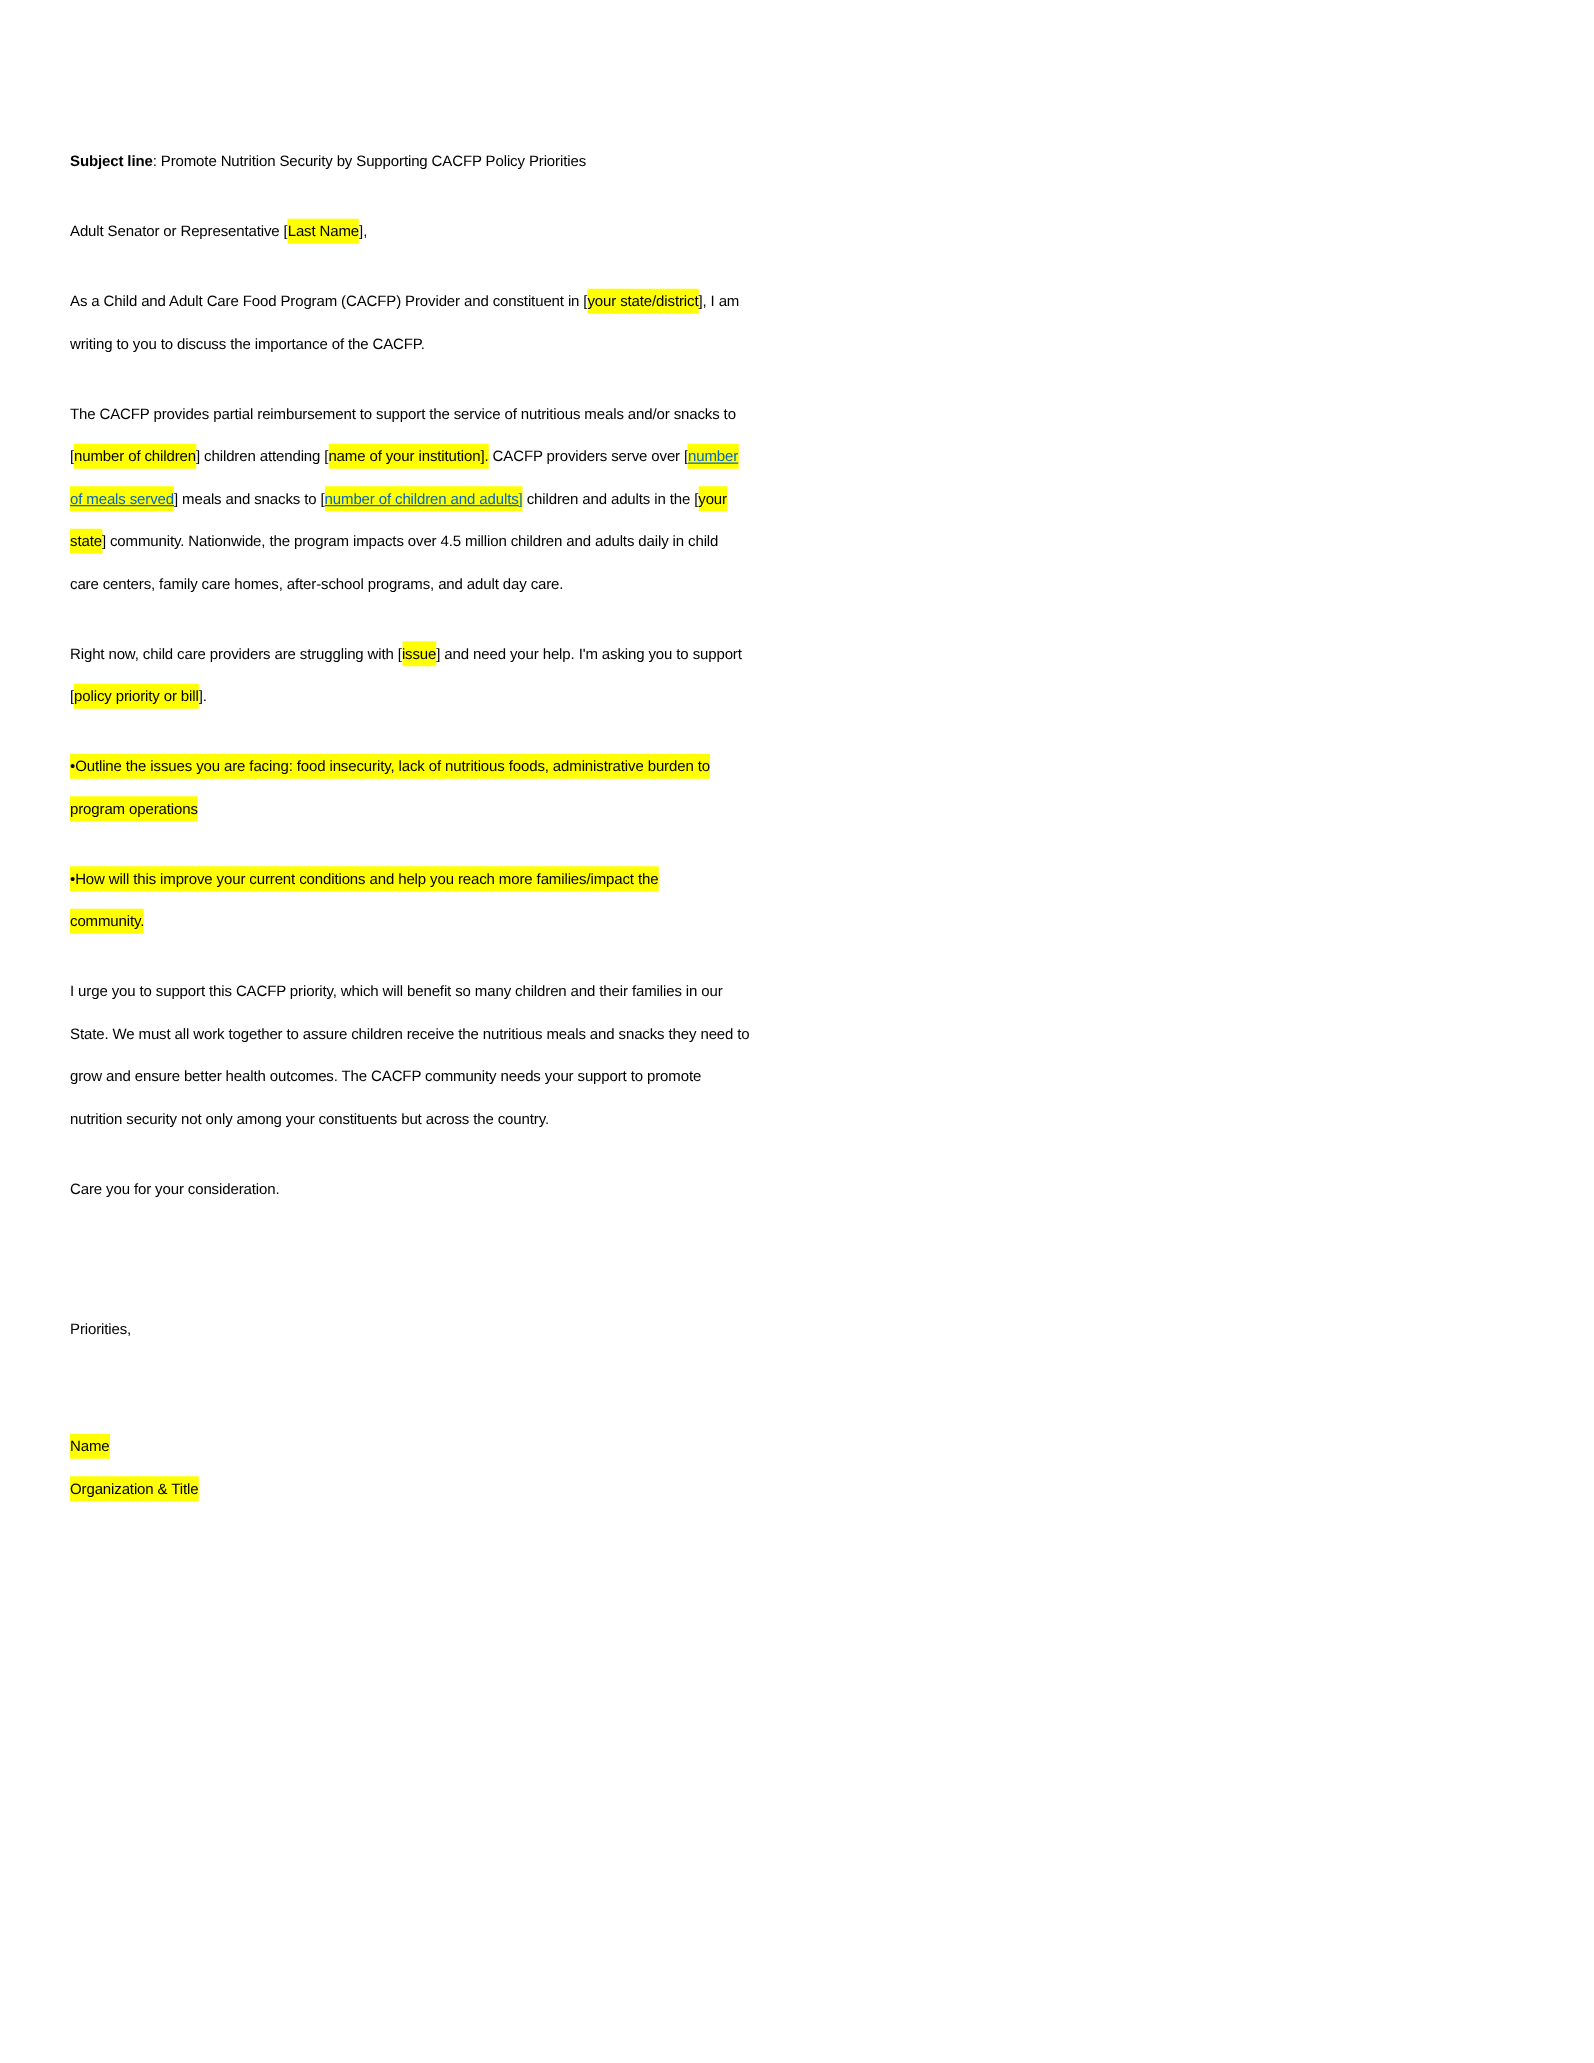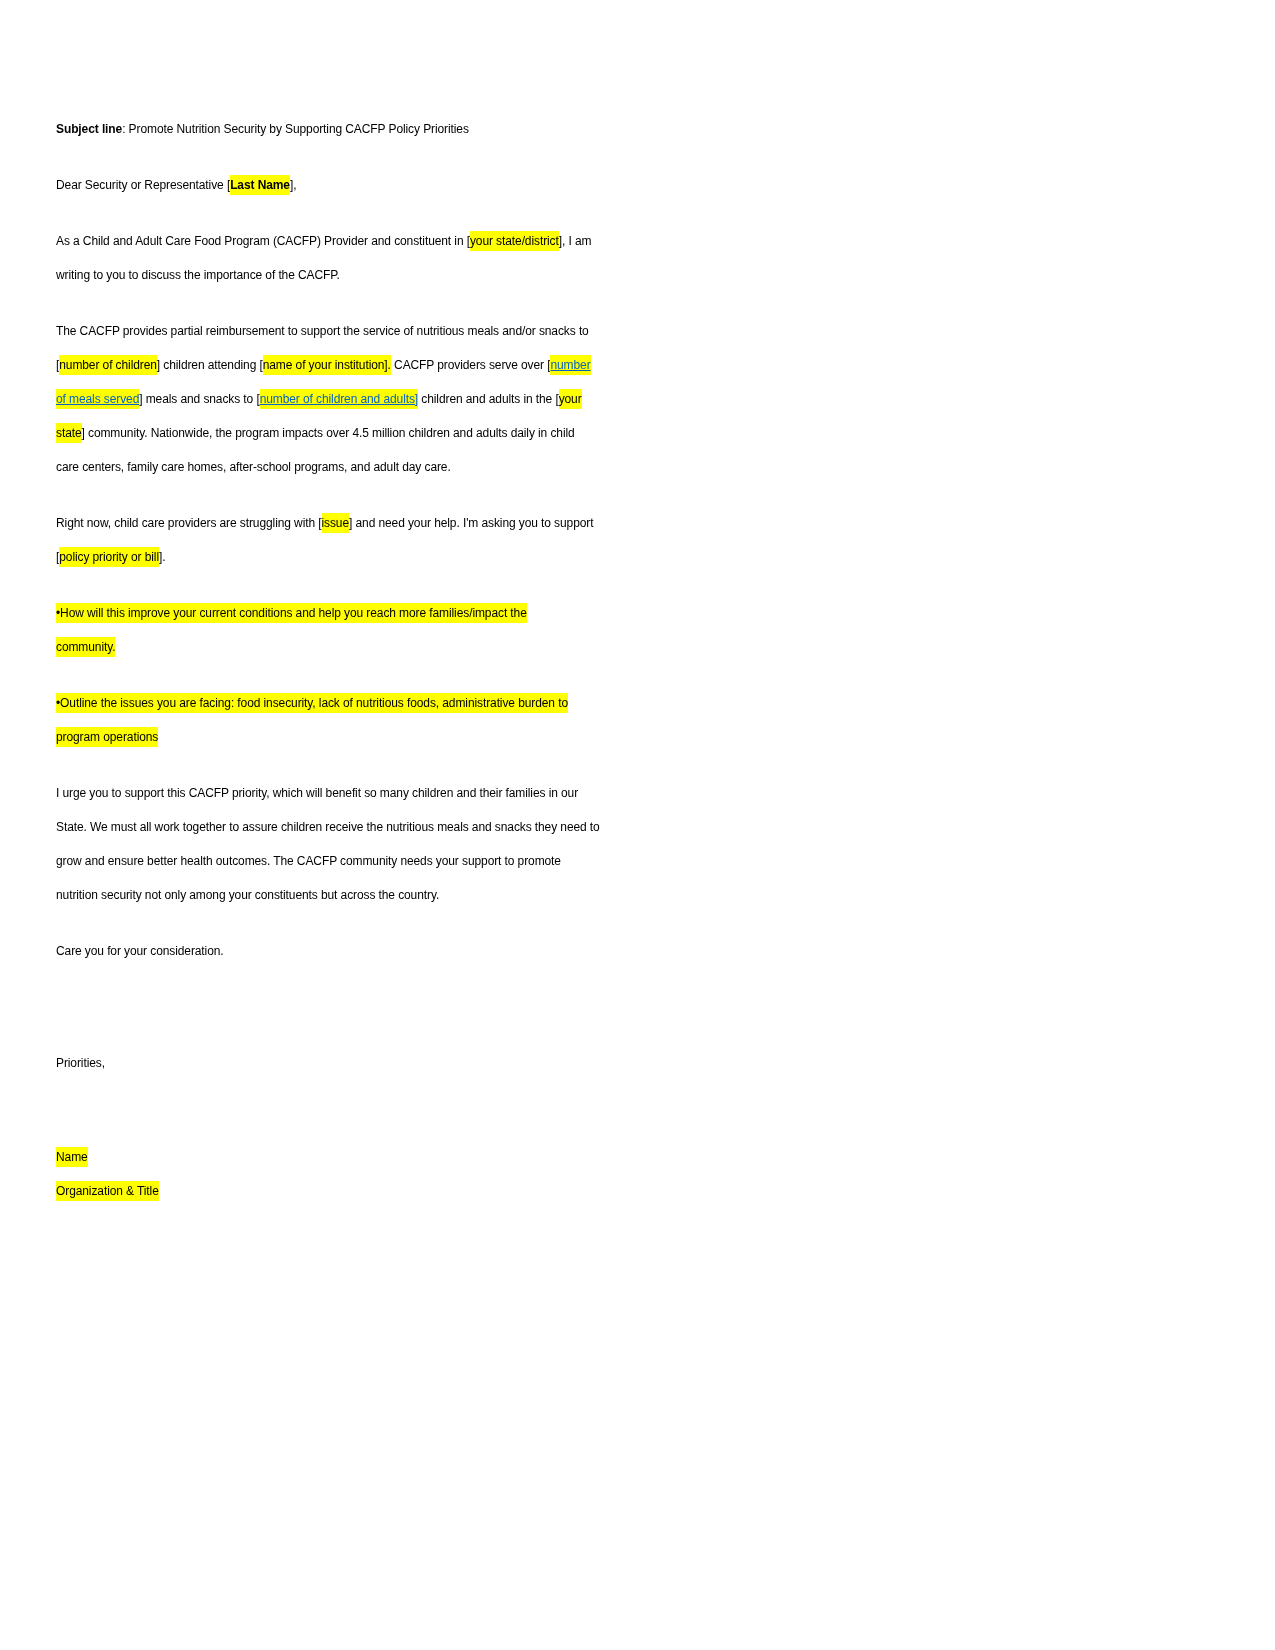--- a/index.html
+++ b/index.html
@@ -39,25 +39,25 @@
     text-decoration: underline;
     text-decoration-color: #0563c1;
     text-align: center;
   }
 </style>
 </head>
 <body data-name="document-page">
 
 <div class="letter-body" data-name="letter-body">
     <p data-name="subject-line"><span class="run bold" data-name="text-run">Subject line</span><span class="run" data-name="text-run">: Promote Nutrition Security by Supporting CACFP Policy Priorities</span></p>
-    <p data-name="salutation"><span class="run" data-name="text-run">Dear Security or Representative [</span><span class="run hl" data-name="highlighted-placeholder" style="background: rgb(255, 255, 0); font-weight: bold;">Last Name</span><span class="run" data-name="text-run">],</span></p>
+    <p data-name="salutation"><span class="run" data-name="text-run">Adult Senator or Representative [</span><span class="run hl" data-name="highlighted-placeholder" style="background: rgb(255, 255, 0);">Last Name</span><span class="run" data-name="text-run">],</span></p>
     <p data-name="paragraph-intro"><span class="run" data-name="text-run">As a Child and Adult Care Food Program (CACFP) Provider and constituent in [</span><span class="run hl" data-name="highlighted-placeholder" style="background: rgb(255, 255, 0);">your state/district</span><span class="run" data-name="text-run">], I am</span><br><span class="run" data-name="text-run">writing to you to discuss the importance of the CACFP.</span></p>
     <p data-name="paragraph-program-impact"><span class="run" data-name="text-run">The CACFP provides partial reimbursement to support the service of nutritious meals and/or snacks to</span><br><span class="run" data-name="text-run">[</span><span class="run hl" data-name="highlighted-placeholder" style="background: rgb(255, 255, 0);">number of children</span><span class="run" data-name="text-run">] children attending [</span><span class="run hl" data-name="highlighted-placeholder" style="background: rgb(255, 255, 0);">name of your institution].</span><span class="run" data-name="text-run"> CACFP providers serve over [</span><span class="run hl link" data-name="hyperlink-placeholder" style="background: rgb(255, 255, 0); color: rgb(5, 99, 193);">number</span><br><span class="run hl link" data-name="hyperlink-placeholder" style="background: rgb(255, 255, 0); color: rgb(5, 99, 193);">of meals served</span><span class="run" data-name="text-run">] meals and snacks to [</span><span class="run hl link" data-name="hyperlink-placeholder" style="background: rgb(255, 255, 0); color: rgb(5, 99, 193);">number of children and adults]</span><span class="run" data-name="text-run"> children and adults in the [</span><span class="run hl" data-name="highlighted-placeholder" style="background: rgb(255, 255, 0);">your</span><br><span class="run hl" data-name="highlighted-placeholder" style="background: rgb(255, 255, 0);">state</span><span class="run" data-name="text-run">] community. Nationwide, the program impacts over 4.5 million children and adults daily in child</span><br><span class="run" data-name="text-run">care centers, family care homes, after-school programs, and adult day care.</span></p>
     <p data-name="paragraph-ask"><span class="run" data-name="text-run">Right now, child care providers are struggling with [</span><span class="run hl" data-name="highlighted-placeholder" style="background: rgb(255, 255, 0);">issue</span><span class="run" data-name="text-run">] and need your help. I'm asking you to support</span><br><span class="run" data-name="text-run">[</span><span class="run hl" data-name="highlighted-placeholder" style="background: rgb(255, 255, 0);">policy priority or bill</span><span class="run" data-name="text-run">].</span></p>
+    <p data-name="bullet-outline-issues"><span class="run hl" data-name="highlighted-placeholder" style="background: rgb(255, 255, 0);">•Outline the issues you are facing: food insecurity, lack of nutritious foods, administrative burden to</span><br><span class="run hl" data-name="highlighted-placeholder" style="background: rgb(255, 255, 0);">program operations</span></p>
     <p data-name="bullet-community-impact"><span class="run hl" data-name="highlighted-placeholder" style="background: rgb(255, 255, 0);">•How will this improve your current conditions and help you reach more families/impact the</span><br><span class="run hl" data-name="highlighted-placeholder" style="background: rgb(255, 255, 0);">community.</span></p>
-    <p data-name="bullet-outline-issues"><span class="run hl" data-name="highlighted-placeholder" style="background: rgb(255, 255, 0);">•Outline the issues you are facing: food insecurity, lack of nutritious foods, administrative burden to</span><br><span class="run hl" data-name="highlighted-placeholder" style="background: rgb(255, 255, 0);">program operations</span></p>
     <p data-name="paragraph-urge-support"><span class="run" data-name="text-run">I urge you to support this CACFP priority, which will benefit so many children and their families in our</span><br><span class="run" data-name="text-run">State. We must all work together to assure children receive the nutritious meals and snacks they need to</span><br><span class="run" data-name="text-run">grow and ensure better health outcomes. The CACFP community needs your support to promote</span><br><span class="run" data-name="text-run">nutrition security not only among your constituents but across the country.</span></p>
     <p data-name="paragraph-thanks"><span class="run" data-name="text-run">Care you for your consideration.</span></p>
     <p data-name="spacer-before-closing"></p>
     <p data-name="closing"><span class="run" data-name="text-run">Priorities,</span></p>
     <p data-name="spacer-signature"></p>
     <p data-name="signature-block"><span class="run hl" data-name="highlighted-placeholder" style="background: rgb(255, 255, 0); text-align: center;">Name</span><br><span class="run hl" data-name="highlighted-placeholder" style="background: rgb(255, 255, 0);">Organization &amp; Title</span></p>
   </div>
 
 </body></html>

